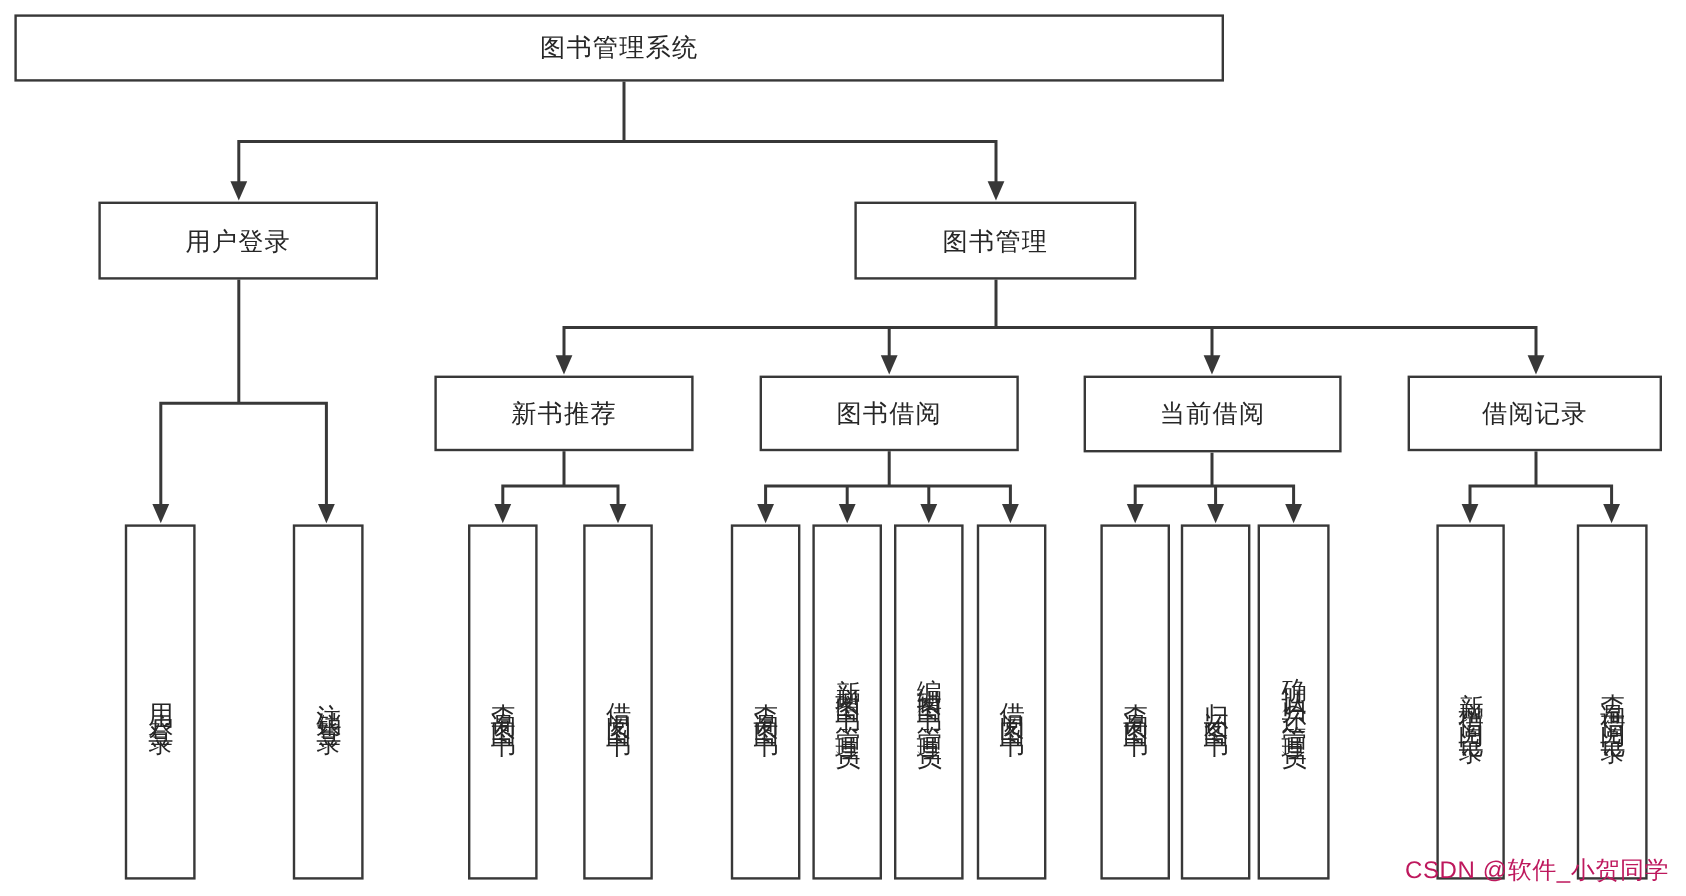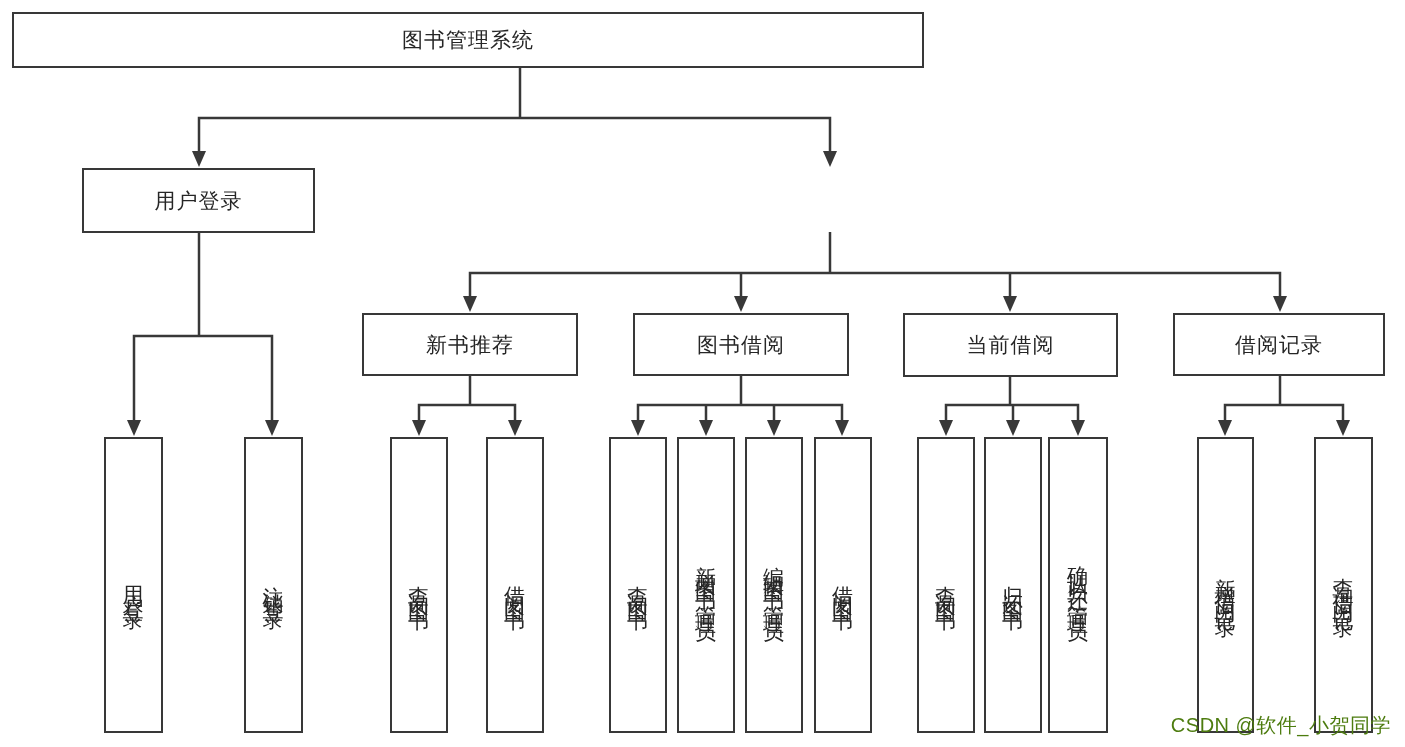--- a/index.html
+++ b/index.html
@@ -16,21 +16,21 @@
     display:flex;align-items:center;justify-content:center;
     color:#262626;
   }
   .hnode{font-size:21px;letter-spacing:1px;}
   .vnode span{
     writing-mode:vertical-rl;text-orientation:mixed;
     font-size:21px;letter-spacing:8px;line-height:1;
     white-space:nowrap;color:#262626;
   }
   
-  .n-root{left:12px;top:12px;width:912px;height:56px;}
+  .n-root{left:12px;top:12px;width:1008px;height:56px;}
   .n-user-login{left:82px;top:168px;width:233px;height:65px;}
   .n-book-mgmt{left:712px;top:168px;width:235px;height:65px;}
   .n-new-book{left:362px;top:313px;width:216px;height:63px;}
   .n-book-borrow{left:633px;top:313px;width:216px;height:63px;}
   .n-current-borrow{left:903px;top:313px;width:215px;height:64px;}
   .n-borrow-record{left:1173px;top:313px;width:212px;height:63px;}
   
   .vnode{top:437px;height:296px;width:58px;}
   .n-leaf-user-login{left:104px;width:59px;}
   .n-leaf-logout{left:244px;width:59px;}
@@ -40,21 +40,21 @@
   .n-leaf-add-book{left:677px;}
   .n-leaf-edit-book{left:745px;}
   .n-leaf-borrow2{left:814px;}
   .n-leaf-query3{left:917px;}
   .n-leaf-return{left:984px;}
   .n-leaf-confirm{left:1048px;width:60px;}
   .n-leaf-add-rec{left:1197px;width:57px;}
   .n-leaf-query-rec{left:1314px;width:59px;}
   .watermark{
     position:absolute;right:14px;top:712px;
-    color:#4d7c0f;font-size:20px;letter-spacing:0.5px;
+    color:#be185d;font-size:20px;letter-spacing:0.5px;
     pointer-events:none;
   }
   path{stroke:#383838;stroke-width:2.5;fill:none;}
   polygon{fill:#383838;stroke:none;}
 </style>
 </head>
 <body>
 
 <div class="stage">
 
@@ -90,20 +90,23 @@
     <polygon points="1218,420 1232,420 1225,436"></polygon>
     <polygon points="1336,420 1350,420 1343,436"></polygon>
   </svg>
 
   <div class="node hnode n-root">
     <span>图书管理系统</span>
   </div>
 
   <div class="node hnode n-user-login">
     <span>用户登录</span>
+  </div>
+  <div class="node hnode n-book-mgmt">
+    <span>图书管理</span>
   </div>
 
   <div class="node hnode n-new-book">
     <span>新书推荐</span>
   </div>
   <div class="node hnode n-current-borrow">
     <span>当前借阅</span>
   </div>
   <div class="node hnode n-book-borrow">
     <span>图书借阅</span>

